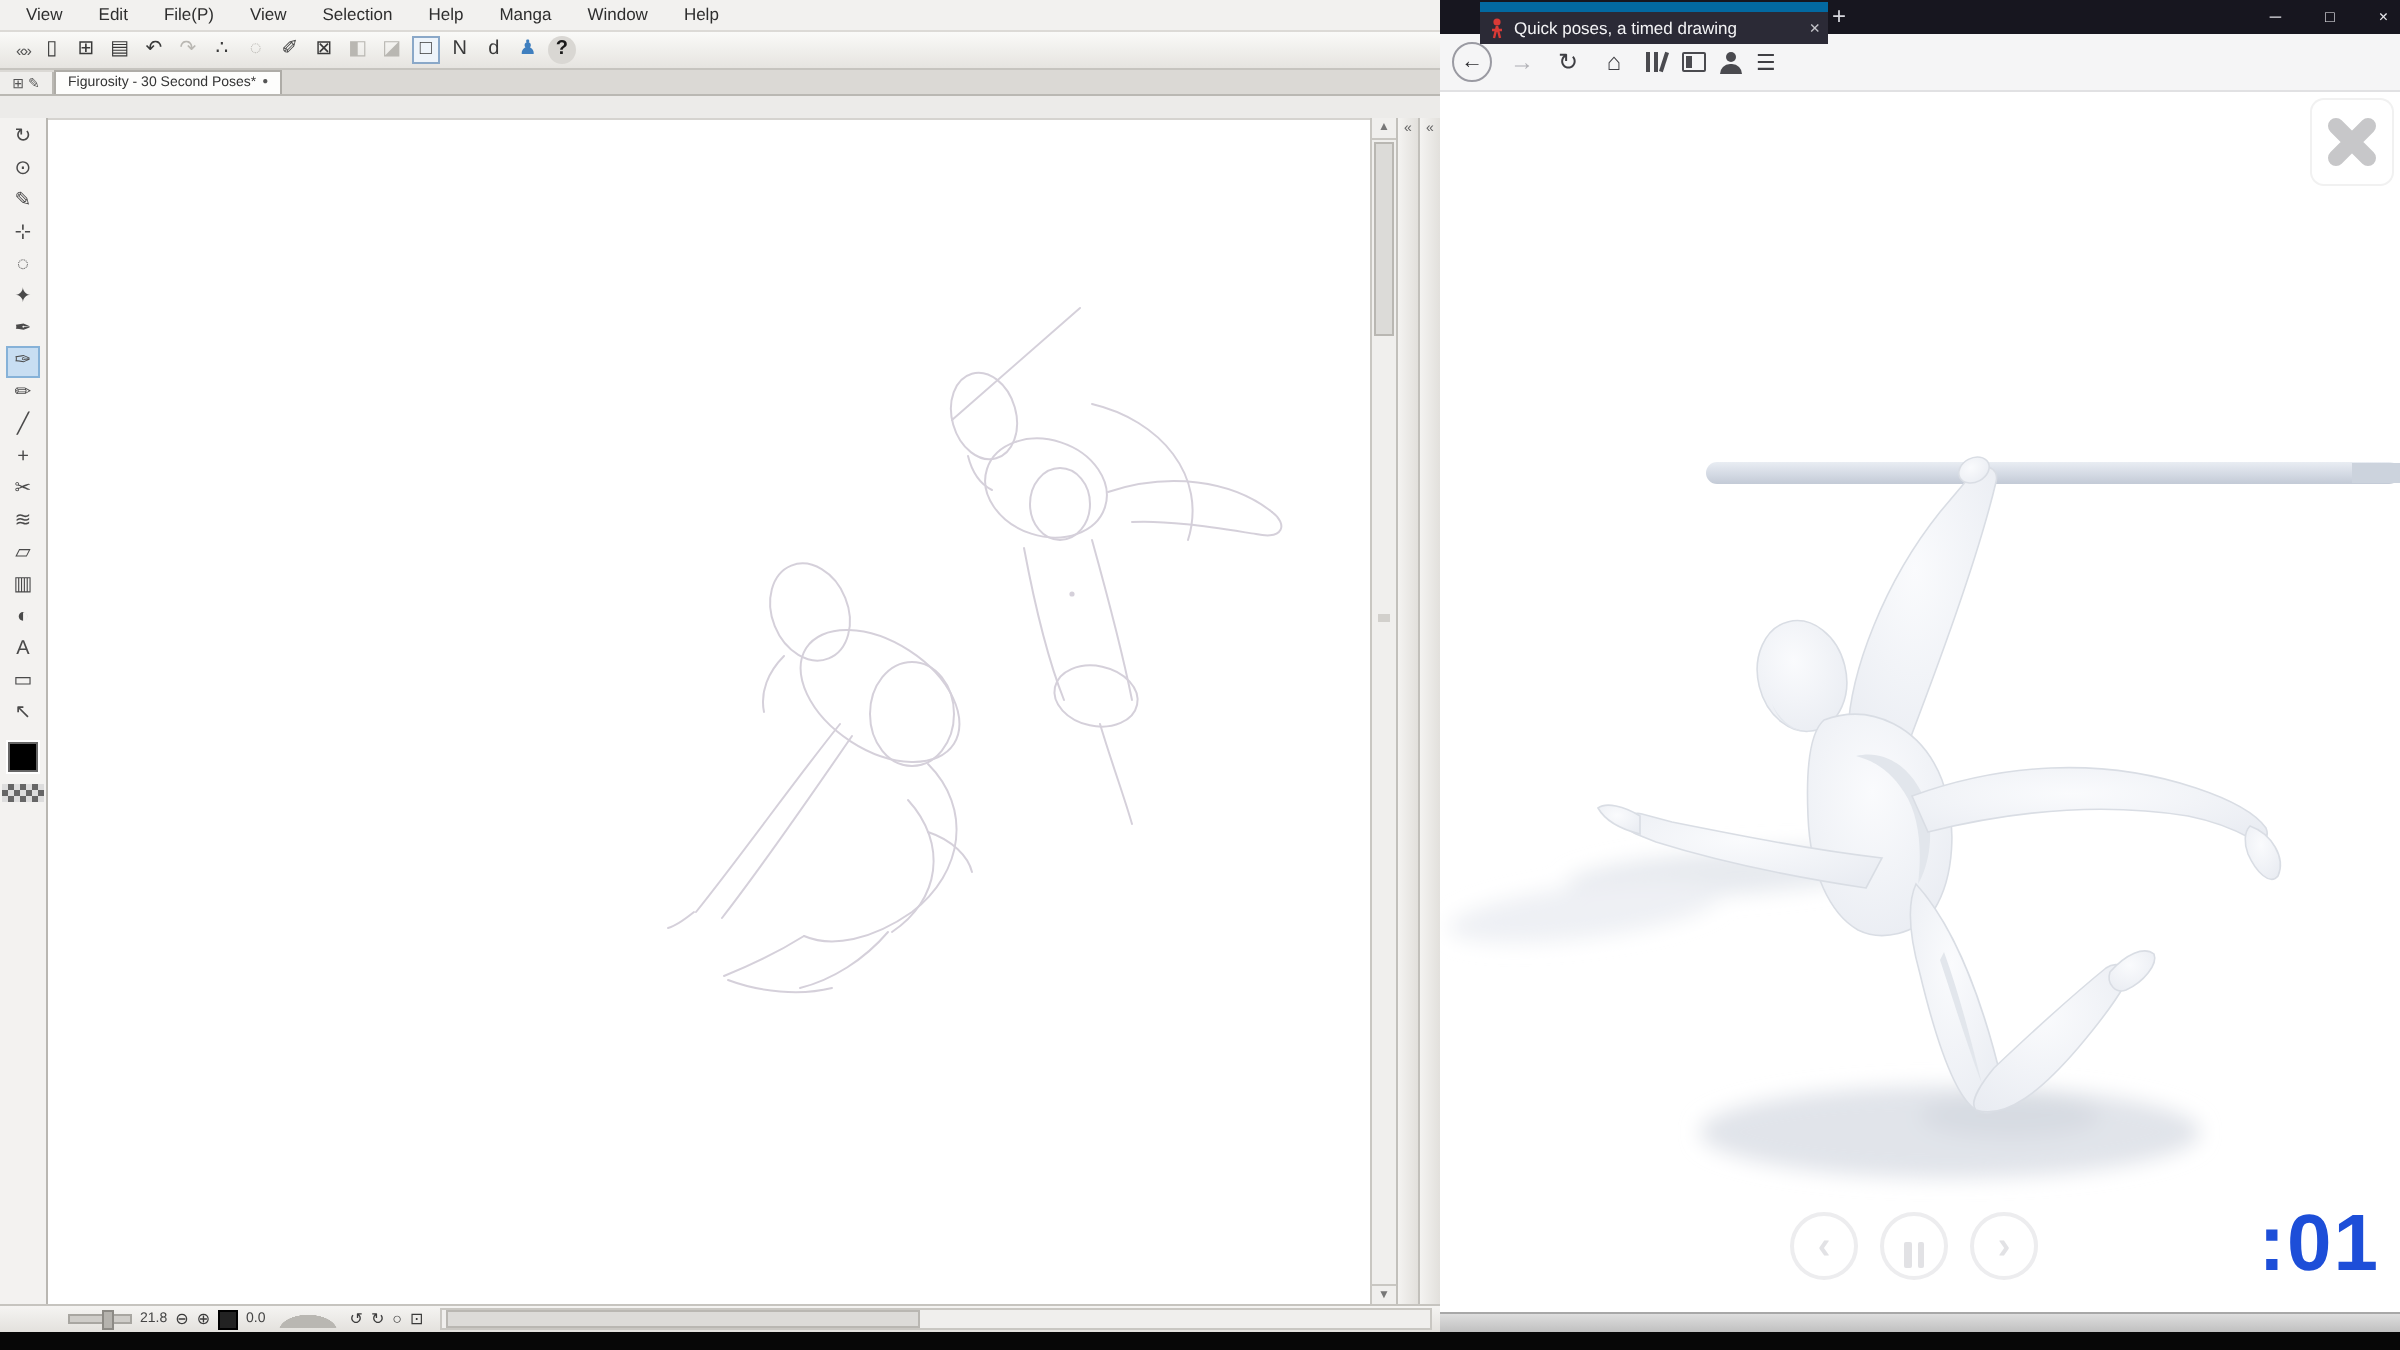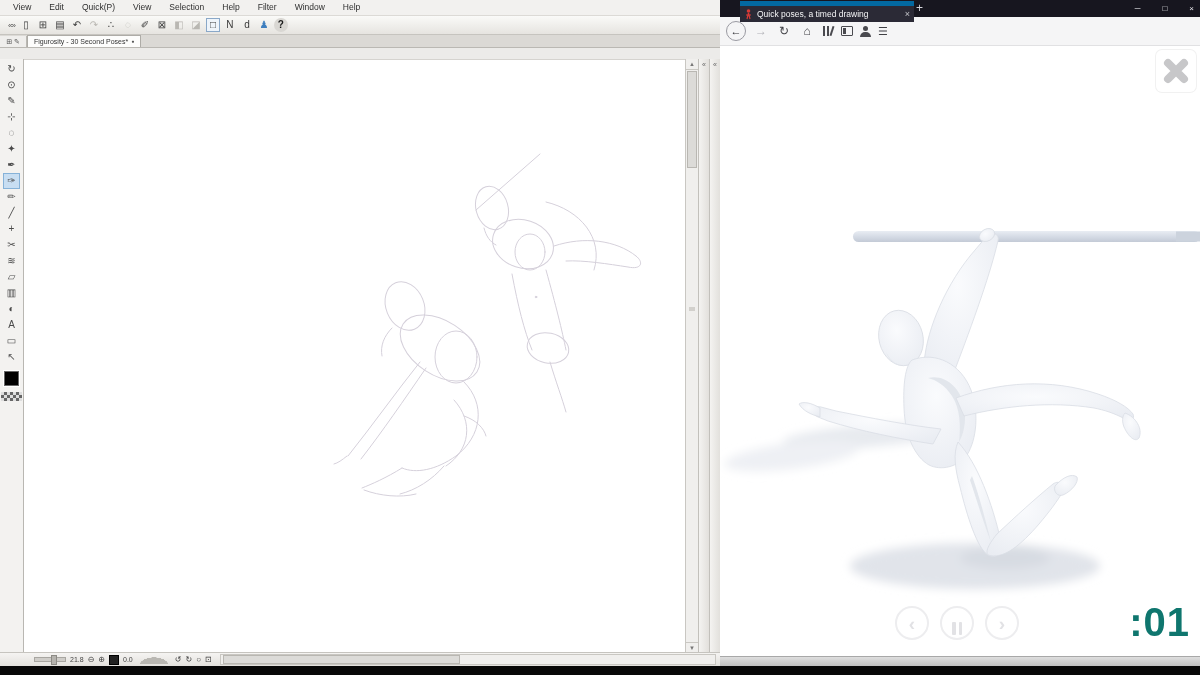--- a/index.html
+++ b/index.html
@@ -97,37 +97,37 @@
   #menu-icon{font-size:11px;color:#3f3f44;}
   #ff-content{position:relative;height:610px;background:#fff;overflow:hidden;}
   #overlay-close{position:absolute;right:4px;top:4px;width:40px;height:42px;background:#fff;border-radius:6px;
     box-shadow:0 0 0 1px #f1f1f1;display:flex;align-items:center;justify-content:center;}
   #player{position:absolute;left:0;right:0;bottom:10px;height:40px;}
   .pcirc{position:absolute;top:0;width:34px;height:34px;border:2.5px solid #ededef;border-radius:50%;
     color:#e2e2e5;font-size:19px;font-weight:bold;text-align:center;line-height:31px;box-sizing:border-box;}
   #p-prev{left:175px;} #p-pause{left:220px;} #p-next{left:265px;}
   .pausebars{display:inline-flex;gap:3px;vertical-align:middle;margin-top:8px;}
   .pausebars i{width:3.5px;height:13px;background:#e2e2e5;border-radius:1px;}
-  #timer{position:absolute;right:10px;top:-6px;font-size:40px;font-weight:bold;color:#0f766e;letter-spacing:1px;}
+  #timer{position:absolute;right:10px;top:-6px;font-size:40px;font-weight:bold;color:#1d4ed8;letter-spacing:1px;}
   #ff-hscroll{height:11px;background:linear-gradient(#dedede,#b9b9b9);border-top:1px solid #a8a8a8;}
   #bottom-black{position:absolute;left:0;top:666px;width:1200px;height:9px;background:#070707;}
   svg{display:block;}
 </style>
 </head>
 <body>
 
 <div id="ms-pane">
   <div id="ms-menubar">
       <div class="menu-item">View</div>
       <div class="menu-item">Edit</div>
-      <div class="menu-item">Quick(P)</div>
+      <div class="menu-item">File(P)</div>
       <div class="menu-item">View</div>
       <div class="menu-item">Selection</div>
       <div class="menu-item">Help</div>
-      <div class="menu-item">Filter</div>
+      <div class="menu-item">Manga</div>
       <div class="menu-item">Window</div>
       <div class="menu-item">Help</div>
     </div>
   <div id="ms-toolbar">
     <span class="collapse-btn">«»</span>
     <div id="ms-toolbar-icons">
         <div class="tb normal">▯</div>
         <div class="tb normal">⊞</div>
         <div class="tb normal">▤</div>
         <div class="tb normal">↶</div>

